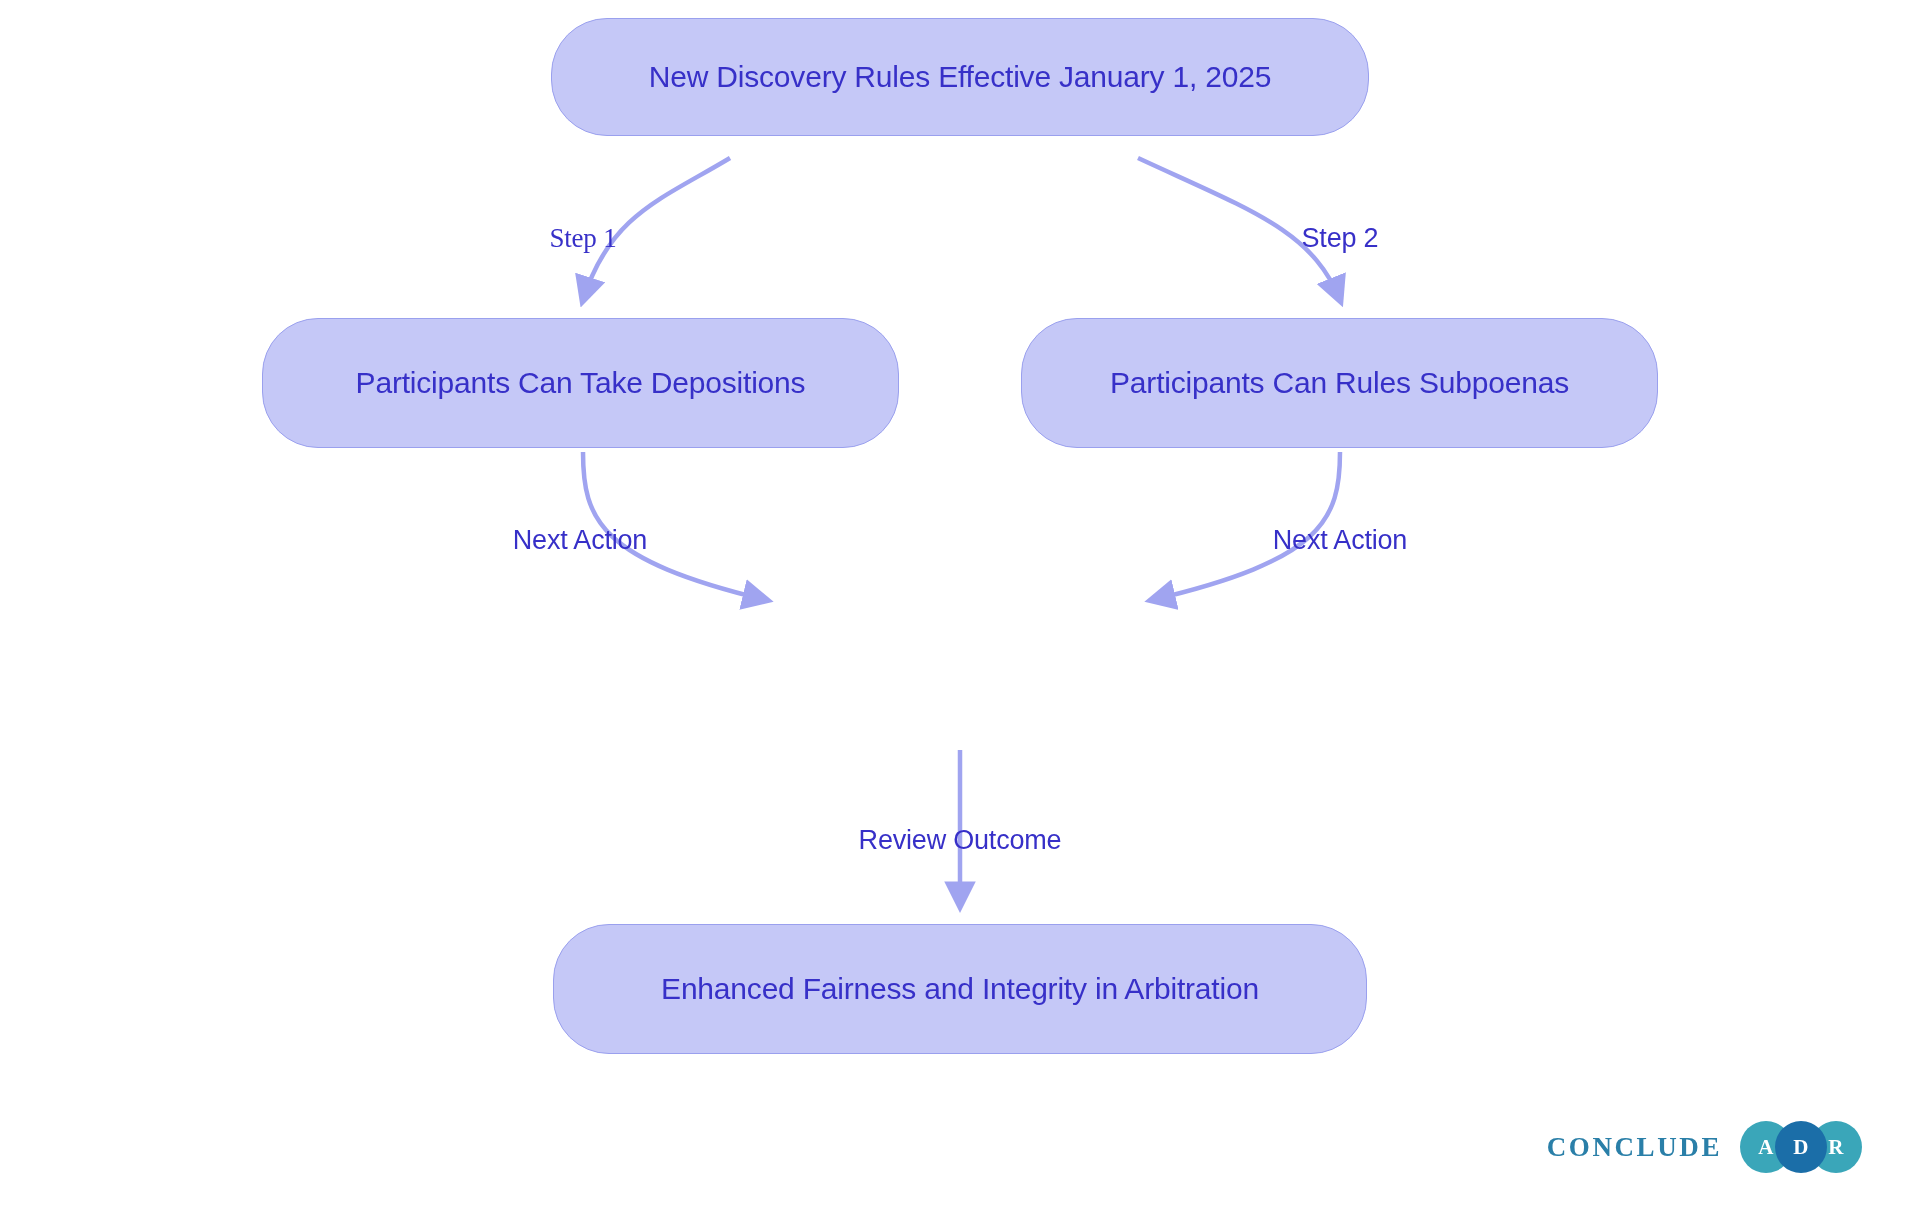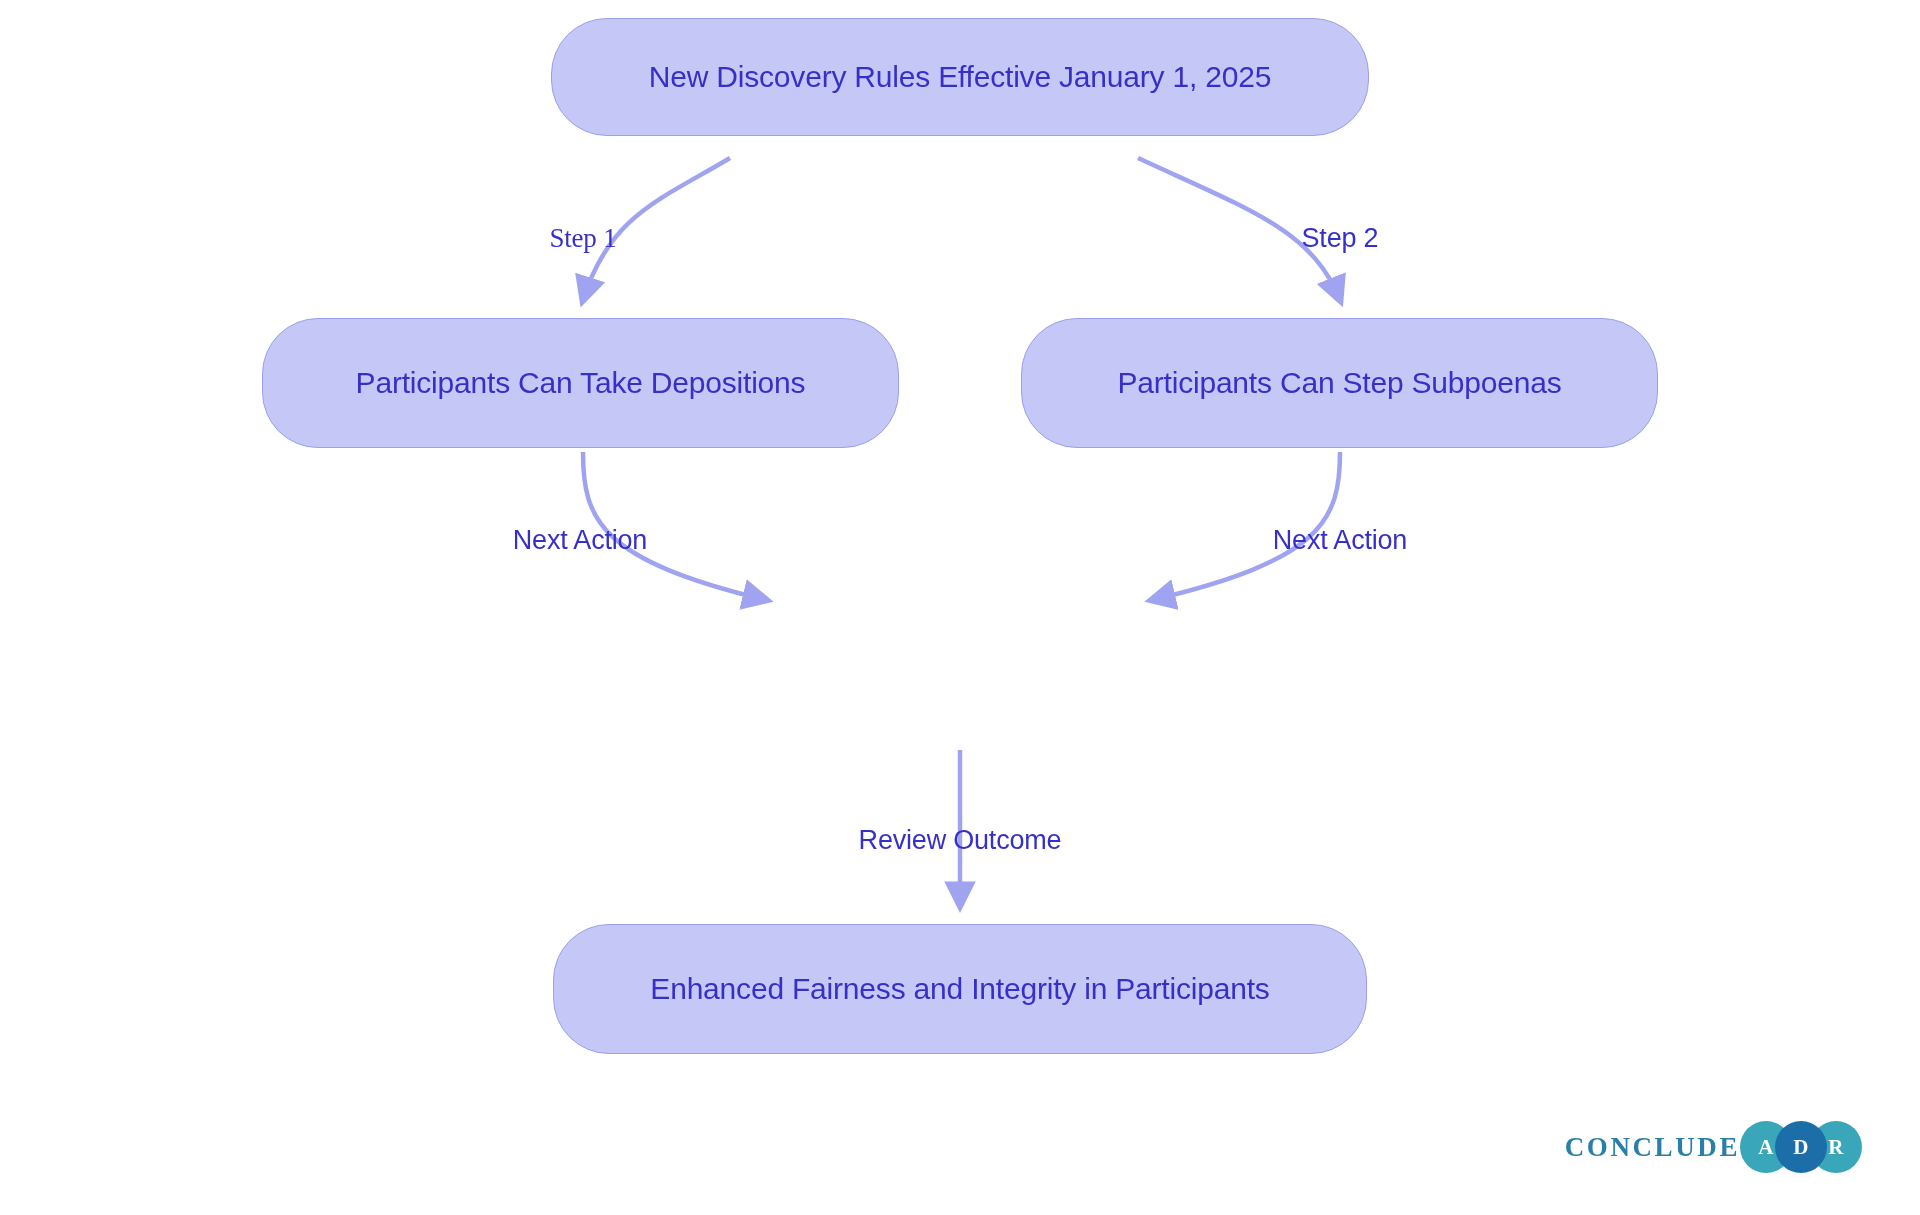--- a/index.html
+++ b/index.html
@@ -55,20 +55,21 @@
     z-index: 3;
     background: transparent;
   }
   
   #logo {
     position: absolute;
     right: 58px;
     bottom: 42px;
     display: flex;
     align-items: center;
+    gap: 18px;
     z-index: 4;
   }
   #logo-word {
     font-family: "Liberation Serif", serif;
     font-size: 27px;
     font-weight: 700;
     letter-spacing: 2.6px;
     color: #2a7fa8;
   }
   .logo-circles {
@@ -120,26 +121,26 @@
 
   <div class="node" style="left:551px; top:18px; width:818px; height:118px;">
     <span>New Discovery Rules Effective January 1, 2025</span>
   </div>
 
   <div class="node" style="left:262px; top:318px; width:637px; height:130px;">
     <span>Participants Can Take Depositions</span>
   </div>
 
   <div class="node" style="left:1021px; top:318px; width:637px; height:130px;">
-    <span>Participants Can Step Subpoenas</span>
+    <span>Participants Can Rules Subpoenas</span>
   </div>
 
 
   <div class="node" style="left:553px; top:924px; width:814px; height:130px;">
-    <span>Enhanced Fairness and Integrity in Participants</span>
+    <span>Enhanced Fairness and Integrity in Arbitration</span>
   </div>
 
   <div class="edge-label" style="left:583px; top:238px;font-family:Liberation Serif, serif;">Step 1</div>
 
   <div class="edge-label" style="left:1340px; top:238px;text-align:right;">Step 2</div>
 
   <div class="edge-label" style="left:580px; top:540px;">Next Action</div>
 
   <div class="edge-label" style="left:1340px; top:540px;">Next Action</div>
 

